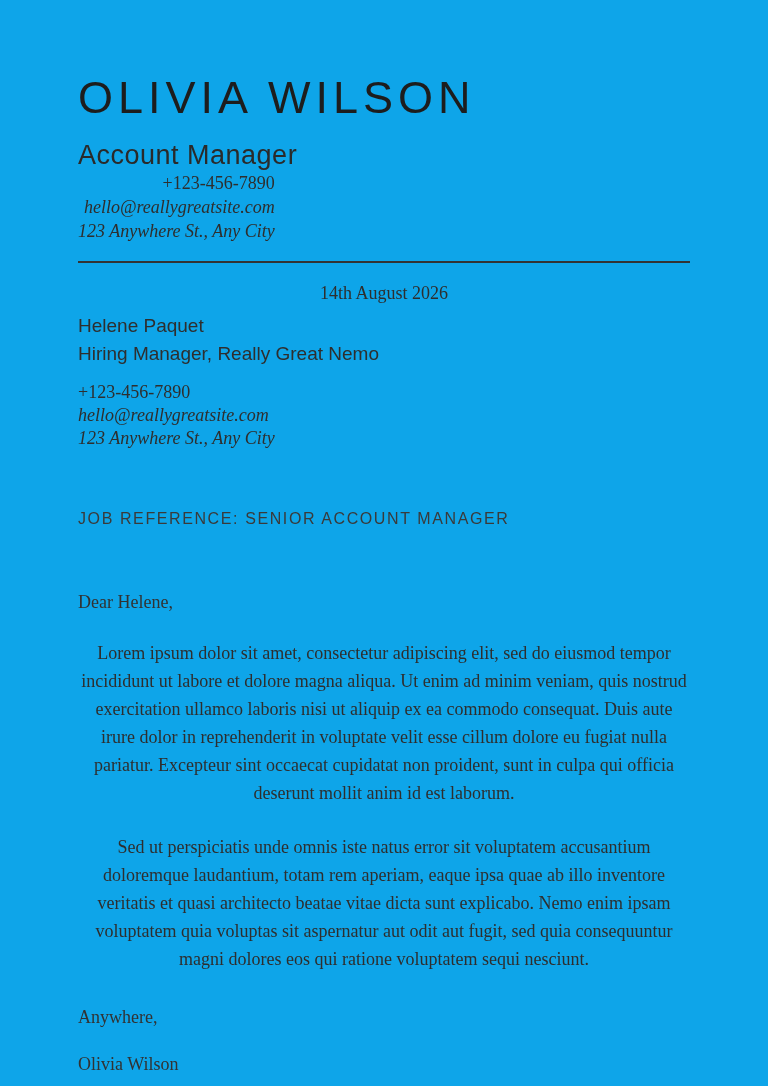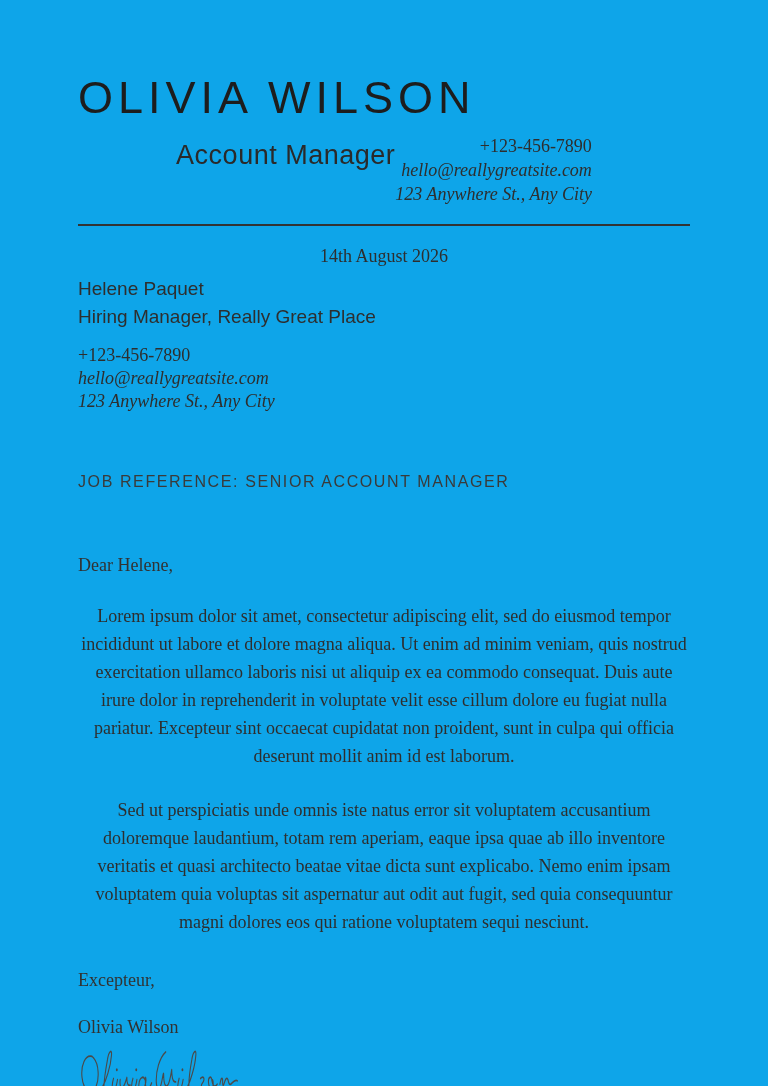--- a/index.html
+++ b/index.html
@@ -20,22 +20,23 @@
     font-family: "Liberation Sans", sans-serif;
     font-weight: 400;
     font-size: 45px;
     letter-spacing: 5px;
     color: #1d1d1d;
     margin: 0 0 10px 0;
     white-space: nowrap;
   }
   .header-row {
     display: flex;
-    justify-content: center;
+    justify-content: space-between;
     align-items: flex-start;
+    flex-direction: column;
   }
   .role {
     font-family: "Liberation Sans", sans-serif;
     font-size: 27px;
     letter-spacing: 0.5px;
     color: #2a2a2a;
     margin-top: 6px;
   }
   .contact-block {
     font-size: 18px;
@@ -104,37 +105,37 @@
       <div class="italic">123 Anywhere St., Any City</div>
     </div>
   </div>
 
   <hr class="divider">
 
   <div class="date-line">14th August 2026</div>
 
   <div class="recipient-block">
     <div>Helene Paquet</div>
-    <div>Hiring Manager, Really Great Place</div>
+    <div>Hiring Manager, Really Great Nemo</div>
   </div>
 
   <div class="contact-block left">
     <div>+123-456-7890</div>
     <div class="italic">hello@reallygreatsite.com</div>
     <div class="italic">123 Anywhere St., Any City</div>
   </div>
 
   <div class="subject-line">JOB REFERENCE: SENIOR ACCOUNT MANAGER</div>
 
   <div class="salutation">Dear Helene,</div>
 
   <p class="para">Lorem ipsum dolor sit amet, consectetur adipiscing elit, sed do eiusmod tempor incididunt ut labore et dolore magna aliqua. Ut enim ad minim veniam, quis nostrud exercitation ullamco laboris nisi ut aliquip ex ea commodo consequat. Duis aute irure dolor in reprehenderit in voluptate velit esse cillum dolore eu fugiat nulla pariatur. Excepteur sint occaecat cupidatat non proident, sunt in culpa qui officia deserunt mollit anim id est laborum.</p>
   <p class="para">Sed ut perspiciatis unde omnis iste natus error sit voluptatem accusantium doloremque laudantium, totam rem aperiam, eaque ipsa quae ab illo inventore veritatis et quasi architecto beatae vitae dicta sunt explicabo. Nemo enim ipsam voluptatem quia voluptas sit aspernatur aut odit aut fugit, sed quia consequuntur magni dolores eos qui ratione voluptatem sequi nesciunt.</p>
 
-  <div class="closing">Excepteur,</div>
+  <div class="closing">Anywhere,</div>
 
   <div class="typed-name">Olivia Wilson</div>
 
   <div class="signature-wrap">
     <svg width="162" height="62" viewBox="0 0 242 56" preserveAspectRatio="none" fill="none" stroke="#4a4a4a" stroke-width="1.6" stroke-linecap="round" stroke-linejoin="round" aria-label="Olivia Wilson">
 
       <path d="M 21,13 C 11,11 4,21 6,32 C 8,44 20,48 27,40 C 32,33 31,20 24,15 C 22,13 20,13 21,13"></path>
       <path d="M 34,43 C 42,36 49,21 50,12 C 51,6 46,8 44,16 C 41,26 38,38 39,43 C 40,47 44,45 47,41"></path>
       <path d="M 53,33 C 51,37 50,43 53,43 C 56,43 58,38 59,34"></path>
       <circle cx="58" cy="25" r="1.4" fill="#4a4a4a" stroke="none"></circle>

